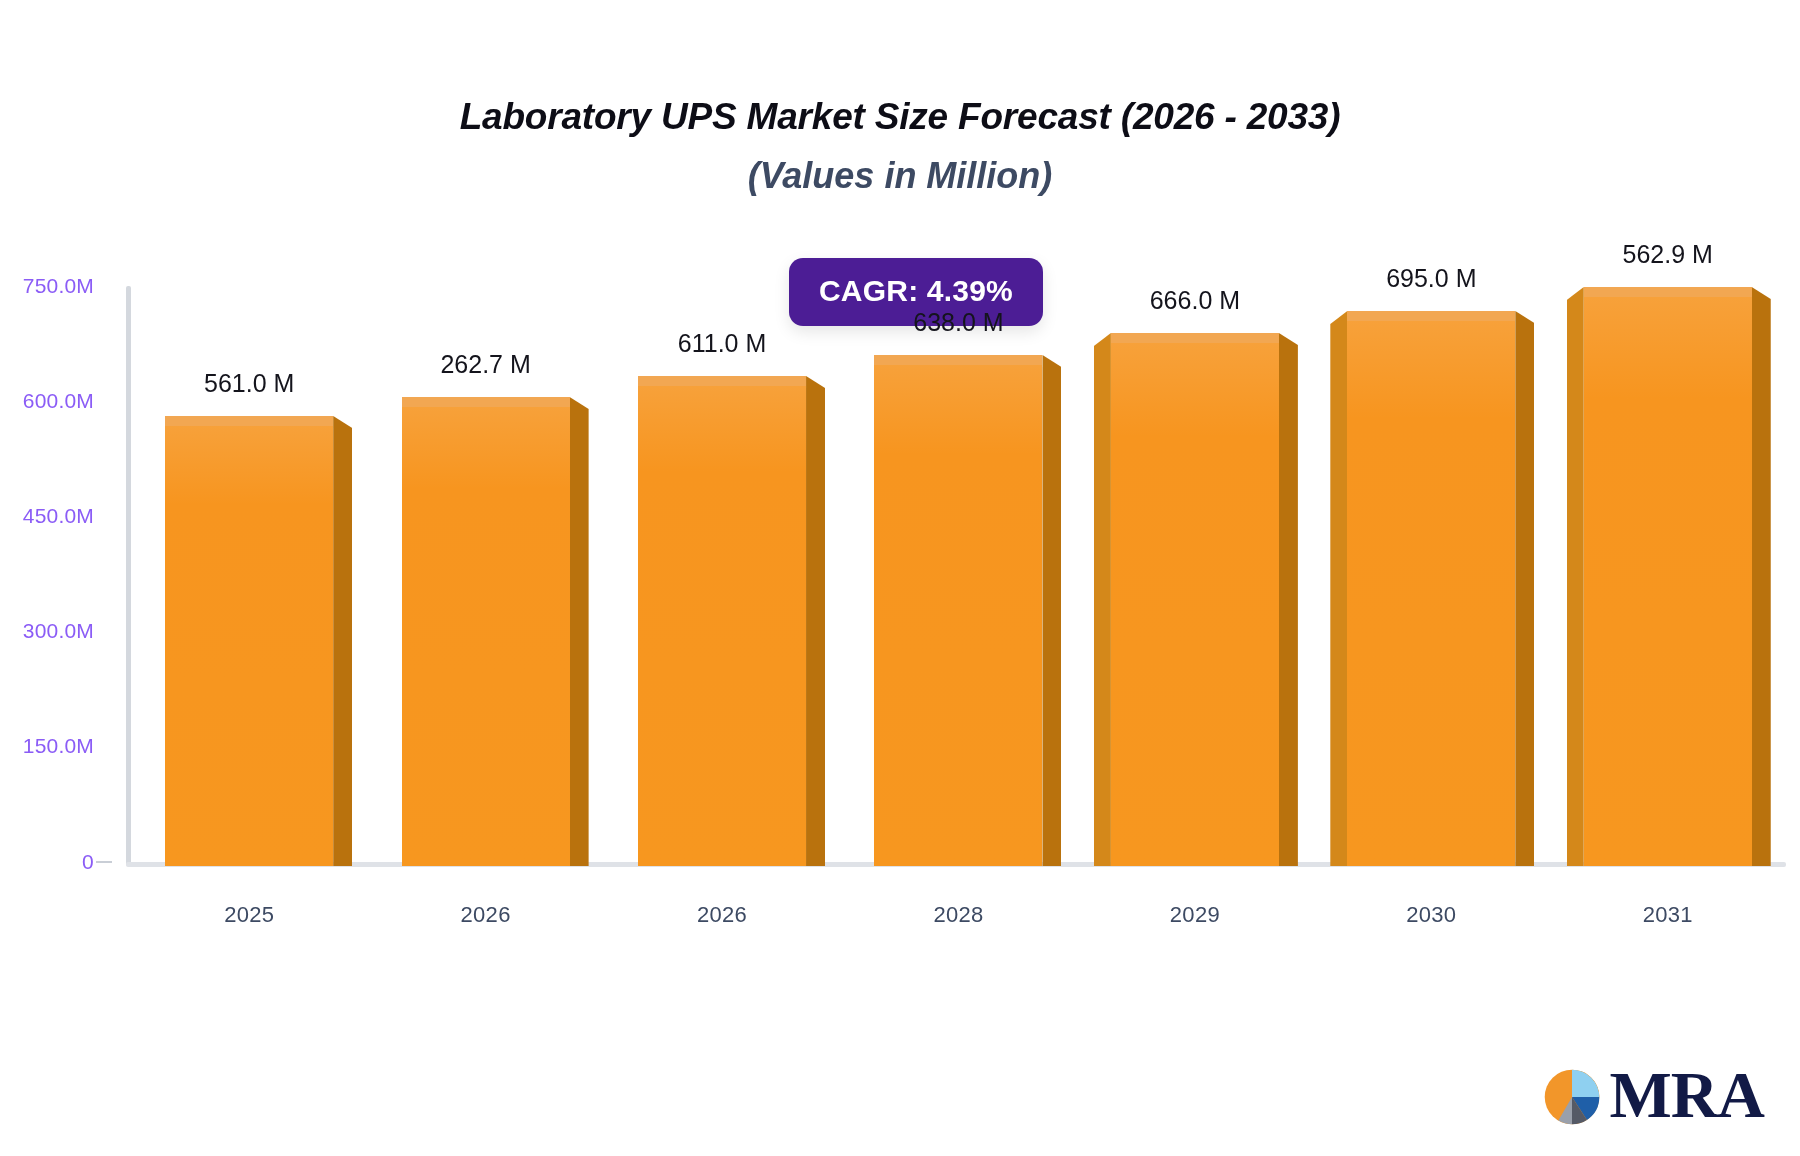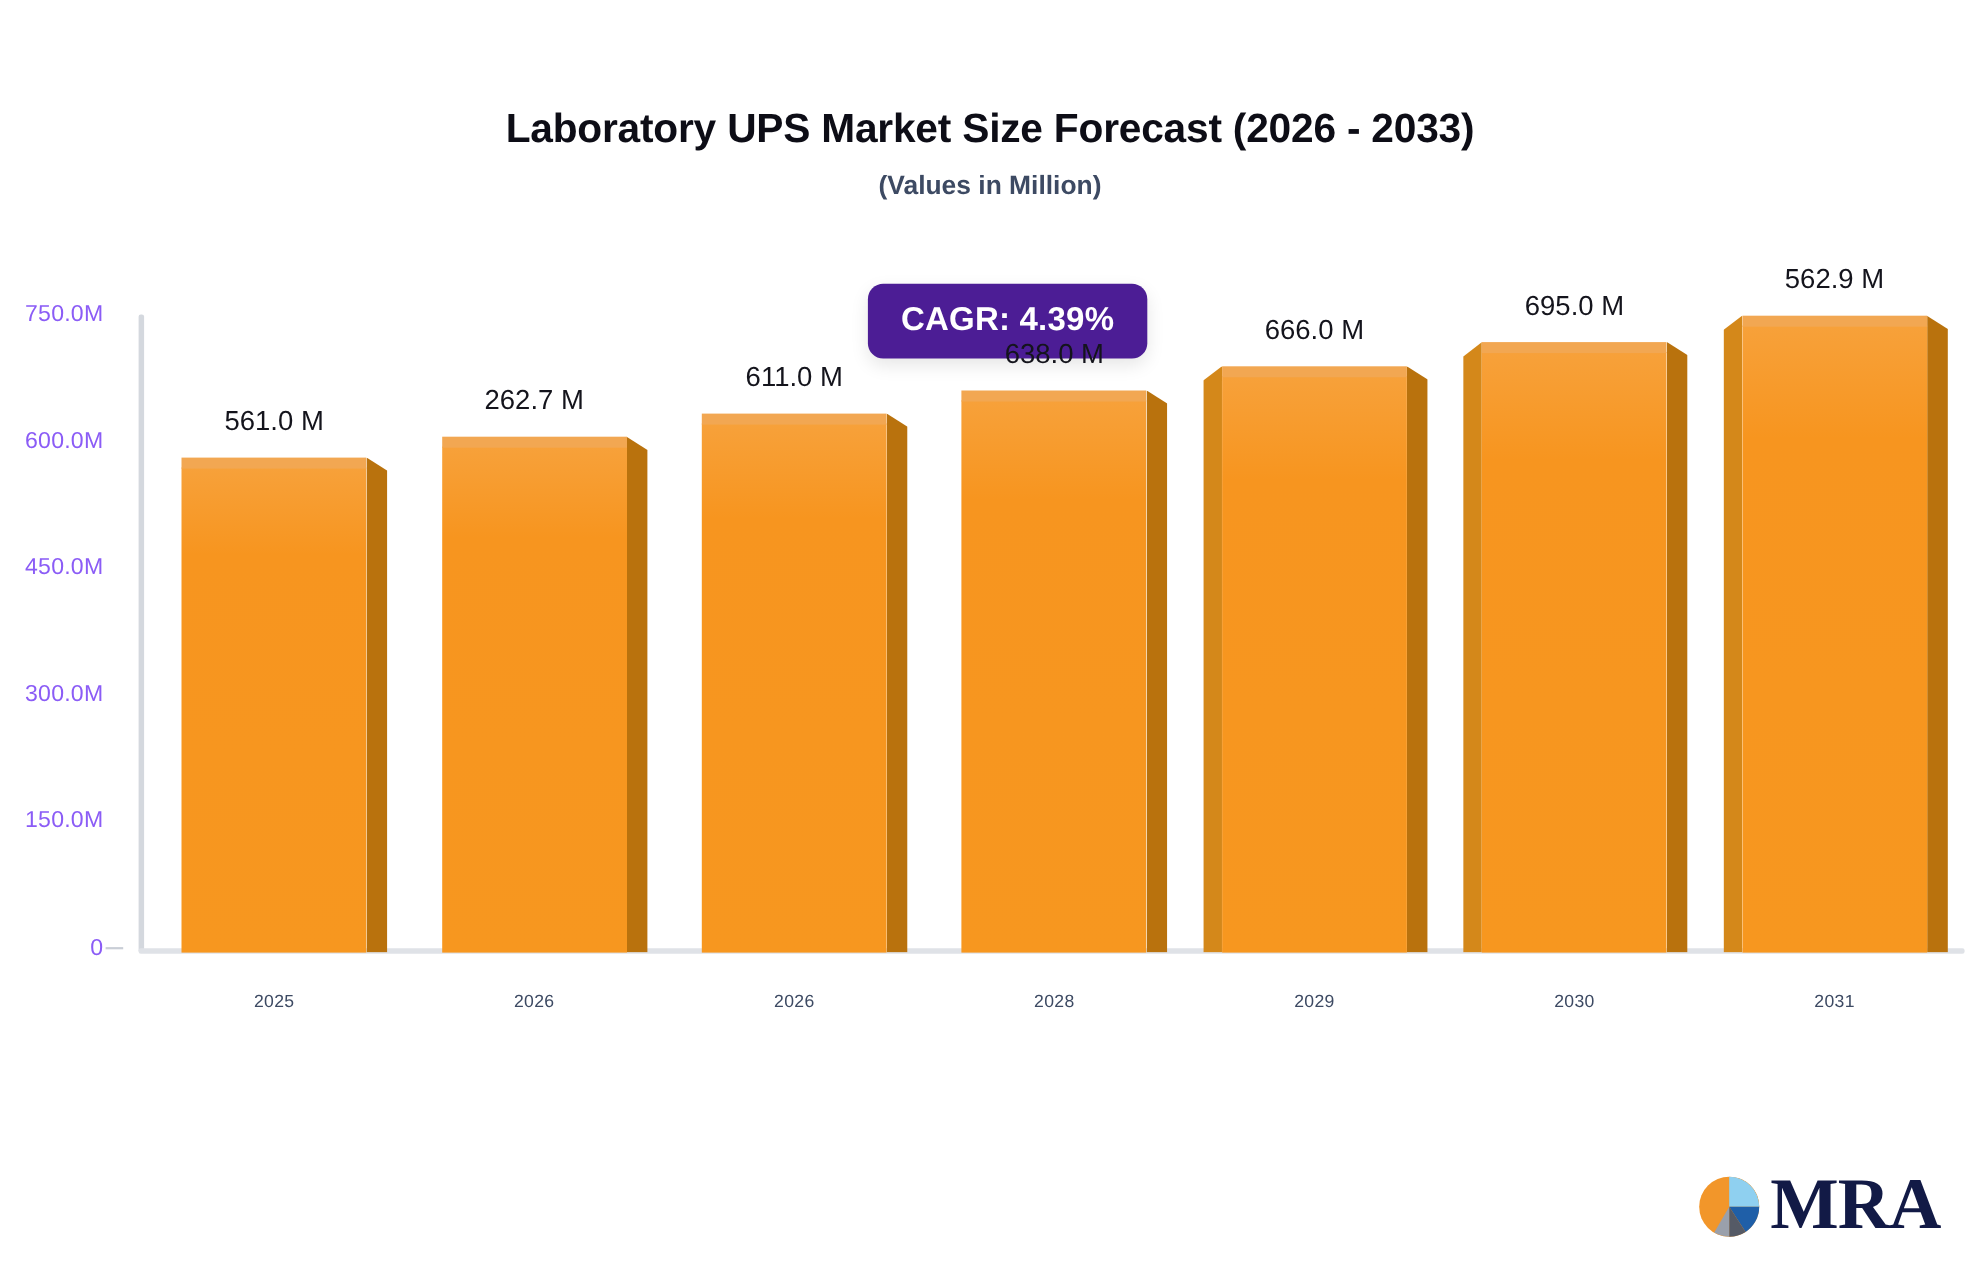--- a/index.html
+++ b/index.html
@@ -18,31 +18,32 @@
     background: #ffffff;
   }
 
   
   .title-block {
     position: absolute;
     top: 96px;
     left: 0;
     width: 1800px;
     text-align: center;
+    font-style: italic;
   }
   .chart-title {
     font-size: 37px;
     font-weight: bold;
     color: #0d0d16;
     letter-spacing: -0.2px;
     line-height: 1.15;
   }
   .chart-subtitle {
     margin-top: 16px;
-    font-size: 24px;
+    font-size: 36px;
     font-weight: bold;
     color: #3d4a63;
   }
 
   
   .plot-wrap {
     position: absolute;
     left: 0;
     top: 276px;
     width: 1800px;
@@ -167,21 +168,21 @@
   .x-axis {
     position: absolute;
     left: 131px;
     top: 902px;
     width: 1655px;
     display: flex;
   }
   .x-tick {
     flex: 1 1 0;
     text-align: center;
-    font-size: 16px;
+    font-size: 22px;
     color: #3d4a63;
     letter-spacing: 0.3px;
   }
 
   
   .cagr-badge {
     position: absolute;
     left: 789px;
     top: 258px;
     padding: 16px 30px 18px 30px;

